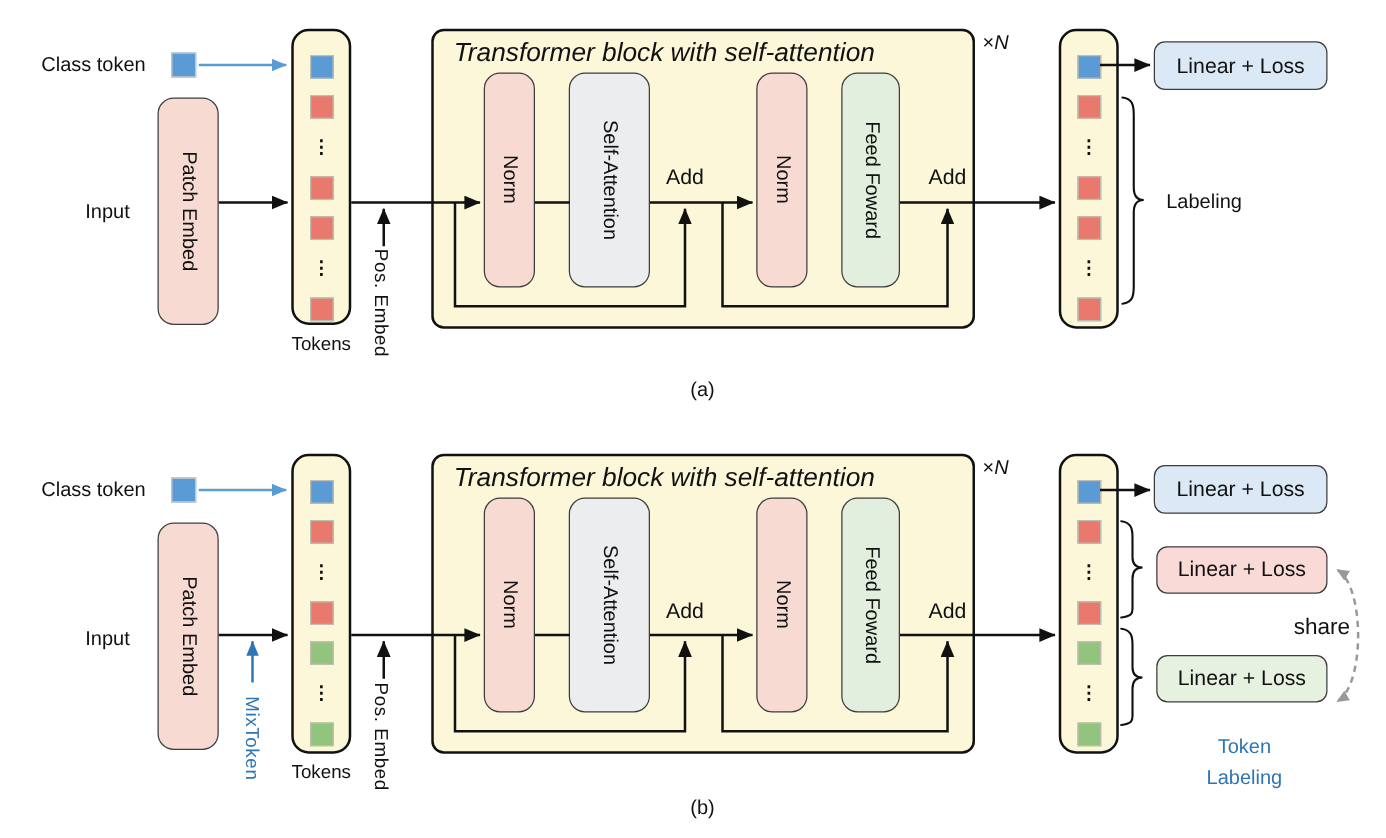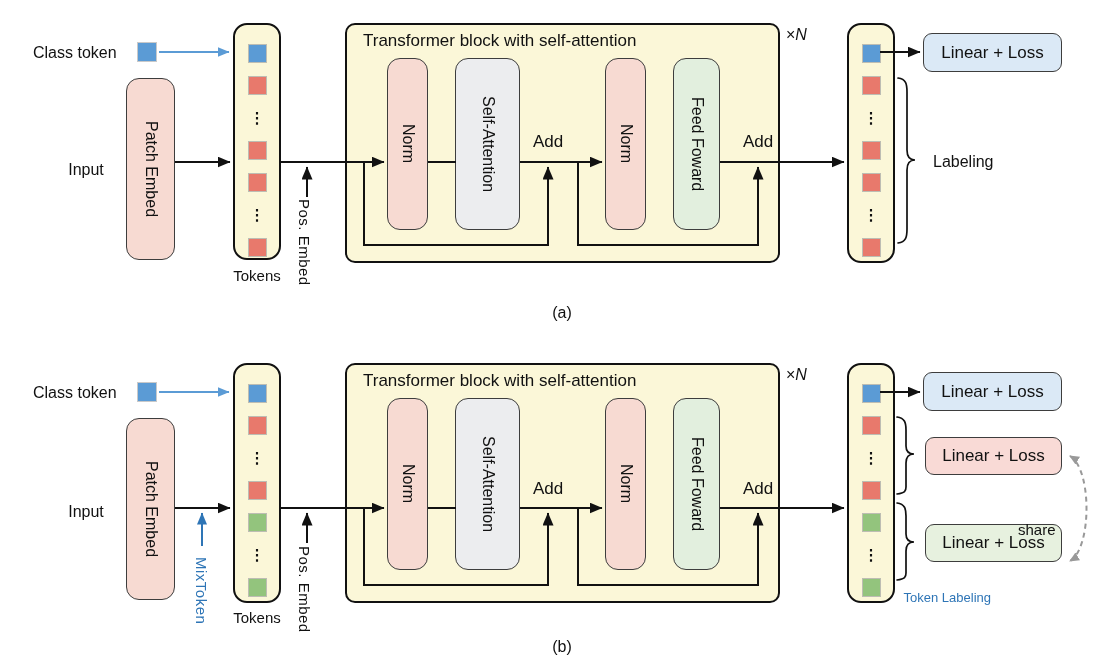--- a/index.html
+++ b/index.html
@@ -21,21 +21,21 @@
         display:flex;align-items:center;justify-content:center;}
   .cbox span{writing-mode:vertical-rl;font-size:16px;color:#111;}
   .pink{background:#F7DAD2;}
   .grayfill{background:#ECEDEF;}
   .greenfill{background:#E2EFDE;}
   .lossbox{position:absolute;box-sizing:border-box;border:1.6px solid #3d3d3d;border-radius:9px;
         display:flex;align-items:center;justify-content:center;font-size:17px;color:#111;}
   .loss-blue{background:#DBE9F6;}
   .loss-pink{background:#F9DAD6;}
   .loss-green{background:#E7F1DF;}
-  .title{position:absolute;font-size:17px;color:#111;white-space:nowrap;}
+  .title{position:absolute;font-size:21px;color:#111;white-space:nowrap;font-style:italic;}
   .accent{color:#2E75B6;}
   svg.overlay{position:absolute;left:0;top:0;pointer-events:none;}
 </style>
 </head>
 <body>
 
 <div id="canvas">
 
   <div class="lbl" style="left:33px;top:43px">Class token</div>
   <div class="ctok" style="left:137px;top:42px"></div>
@@ -151,23 +151,23 @@
   <div class="lossbox loss-blue" style="left:923px;top:372px;width:139px;height:39px">
     <span>Linear + Loss</span>
   </div>
   <div class="lossbox loss-pink" style="left:925px;top:437px;width:137px;height:38px">
     <span>Linear + Loss</span>
   </div>
   <div class="lossbox loss-green" style="left:925px;top:524px;width:137px;height:38px">
     <span>Linear + Loss</span>
   </div>
 
-  <div class="lbl" style="left:1018px;top:520px;width:62px;text-align:left;font-size:15px">share</div>
-
-  <div class="lbl accent" style="left:896px;top:585px;width:95px;text-align:right;font-size:13px;line-height:25px;white-space:normal">Token Labeling</div>
+  <div class="lbl" style="left:1018px;top:492px;width:62px;text-align:right;font-size:18px">share</div>
+
+  <div class="lbl accent" style="left:948px;top:585px;width:95px;text-align:center;font-size:16px;line-height:25px;white-space:normal">Token Labeling</div>
 
   <div class="lbl" style="left:536px;top:637px;width:52px;text-align:center">(b)</div>
 
   <svg class="overlay" width="1109" height="670" viewBox="0 0 1109 670">
     <defs>
       <marker id="ab" markerUnits="userSpaceOnUse" markerWidth="14" markerHeight="12" refX="12.5" refY="5.5" orient="auto">
         <path d="M0,0 L13,5.5 L0,11 Z" fill="#111"></path>
       </marker>
       <marker id="abl" markerUnits="userSpaceOnUse" markerWidth="13" markerHeight="11" refX="11.5" refY="5" orient="auto">
         <path d="M0,0 L12,5 L0,10 Z" fill="#5B9BD5"></path>

